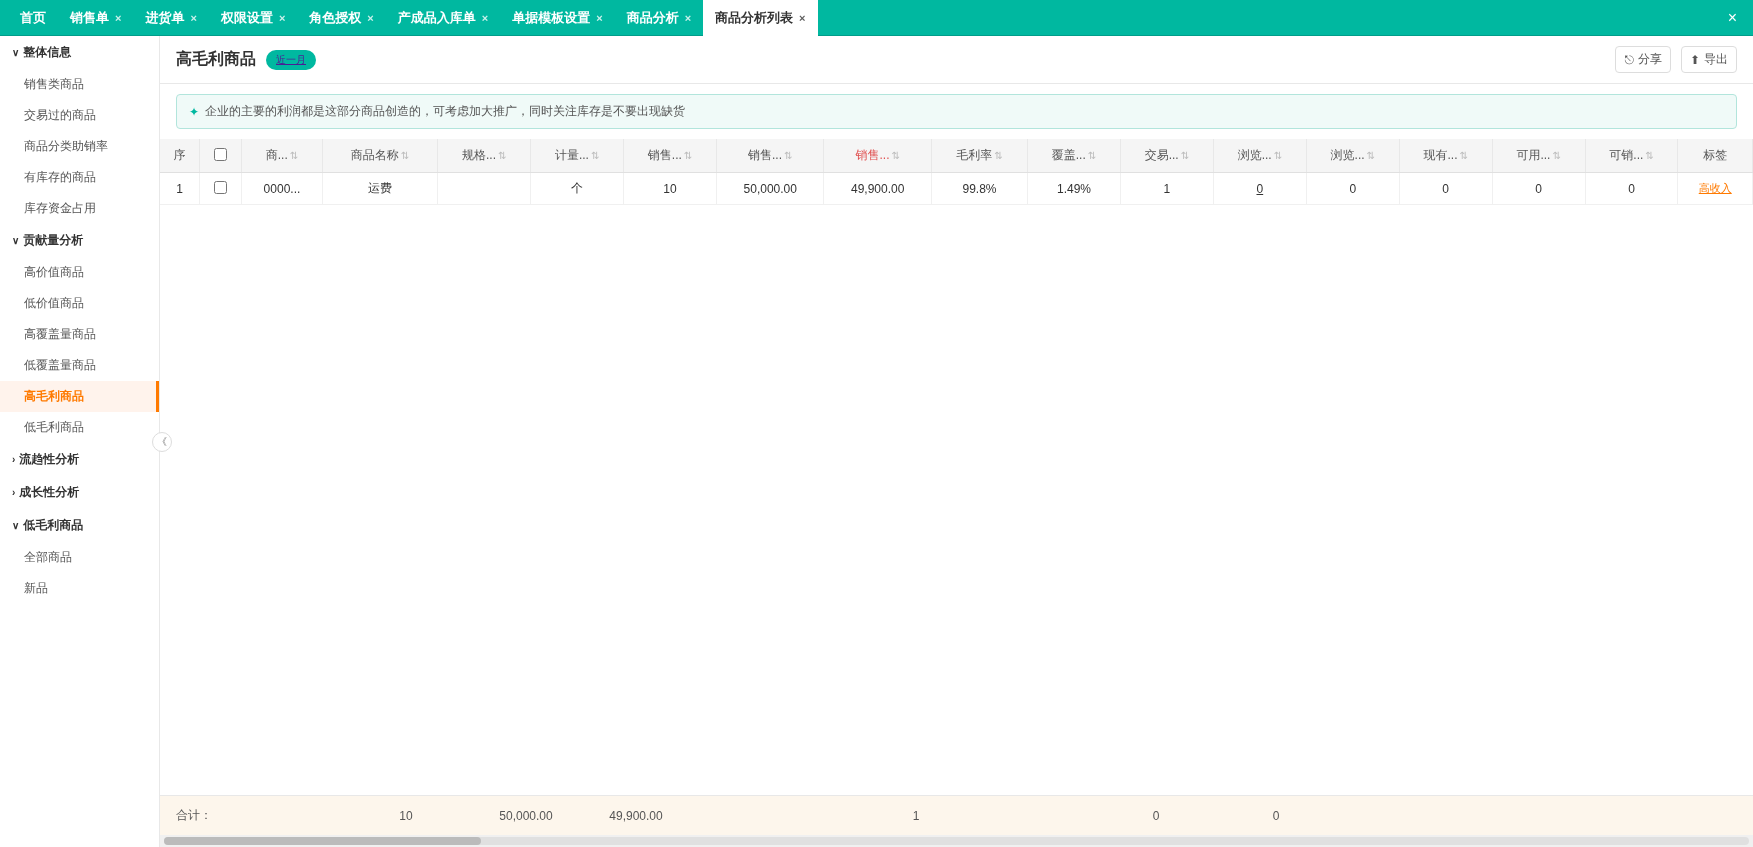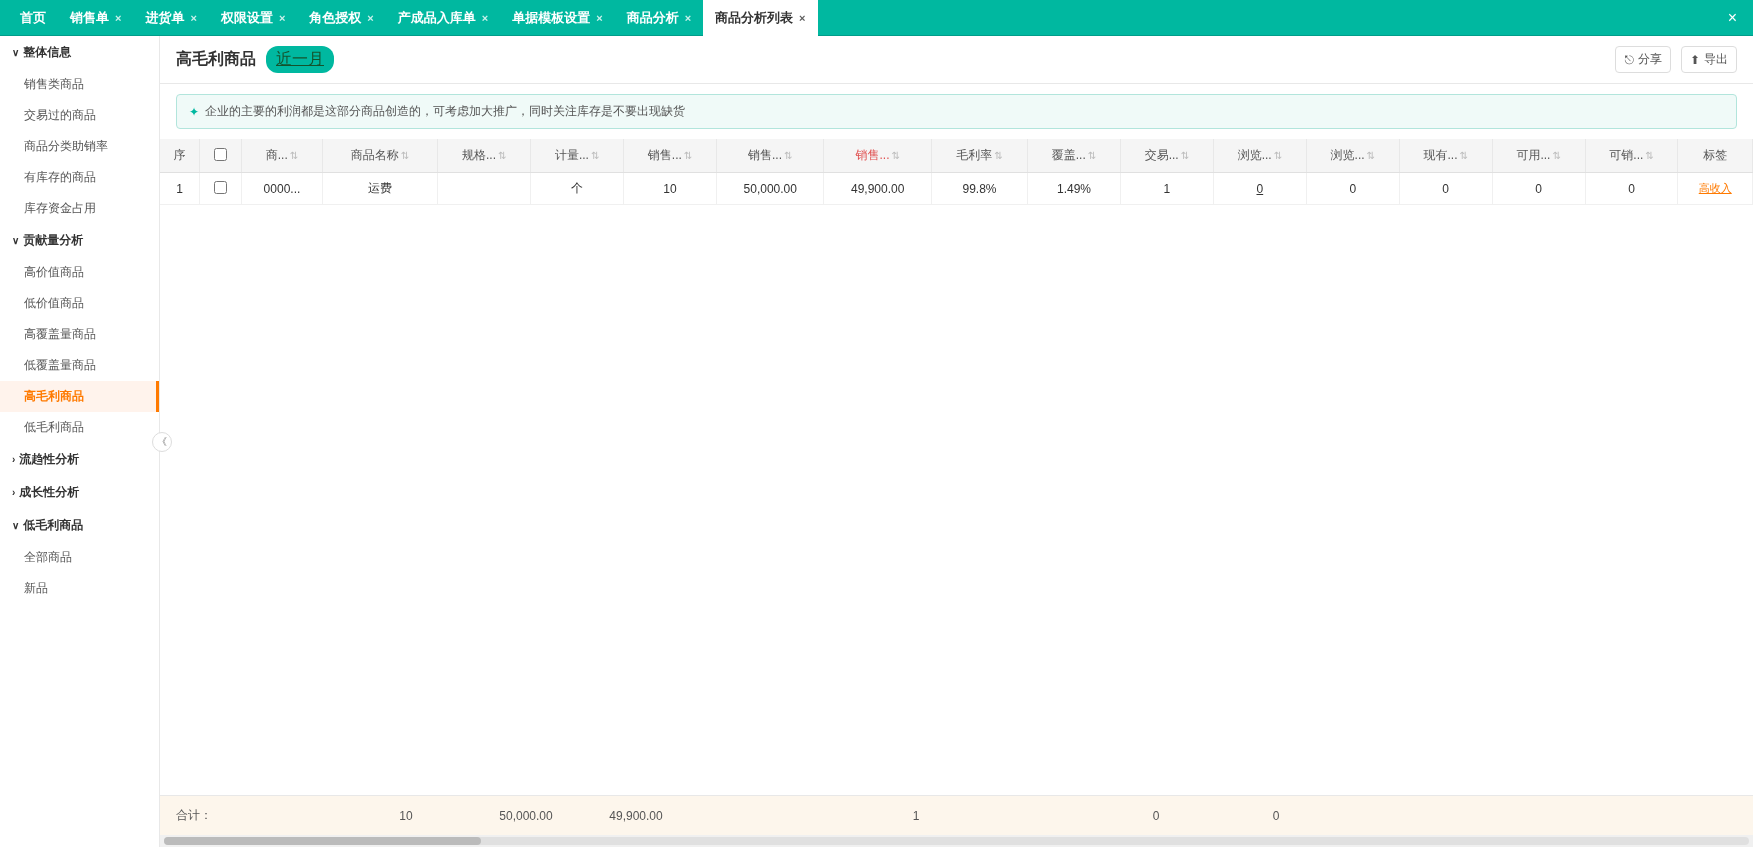--- a/index.html
+++ b/index.html
@@ -41,22 +41,22 @@
     
     .content-area { flex: 1; display: flex; flex-direction: column; overflow: hidden; background: #fff; }
 
     
     .content-header {
       display: flex; align-items: center; padding: 10px 16px; border-bottom: 1px solid #e8e8e8;
       gap: 10px; flex-shrink: 0;
     }
     .content-title { font-size: 16px; font-weight: bold; color: #333; }
     .period-btn {
-      background: #00b8a0; color: #14532d; border: none; border-radius: 12px; padding: 3px 10px;
-      font-size: 16px; cursor: pointer; text-decoration: underline;
+      background: #00b8a0; color: #4c1d95; border: none; border-radius: 12px; padding: 3px 10px;
+      font-size: 10px; cursor: pointer; text-decoration: underline;
     }
     .search-box {
       display: flex; align-items: center; border: 1px solid #ddd; border-radius: 4px;
       padding: 3px 8px; flex: 1; max-width: 300px; background: #fff;
     }
     .search-box input {
       border: none; outline: none; font-size: 12px; flex: 1; background: transparent;
     }
     .search-icon { color: #999; font-size: 14px; cursor: pointer; }
     .header-actions { margin-left: auto; display: flex; gap: 10px; }

